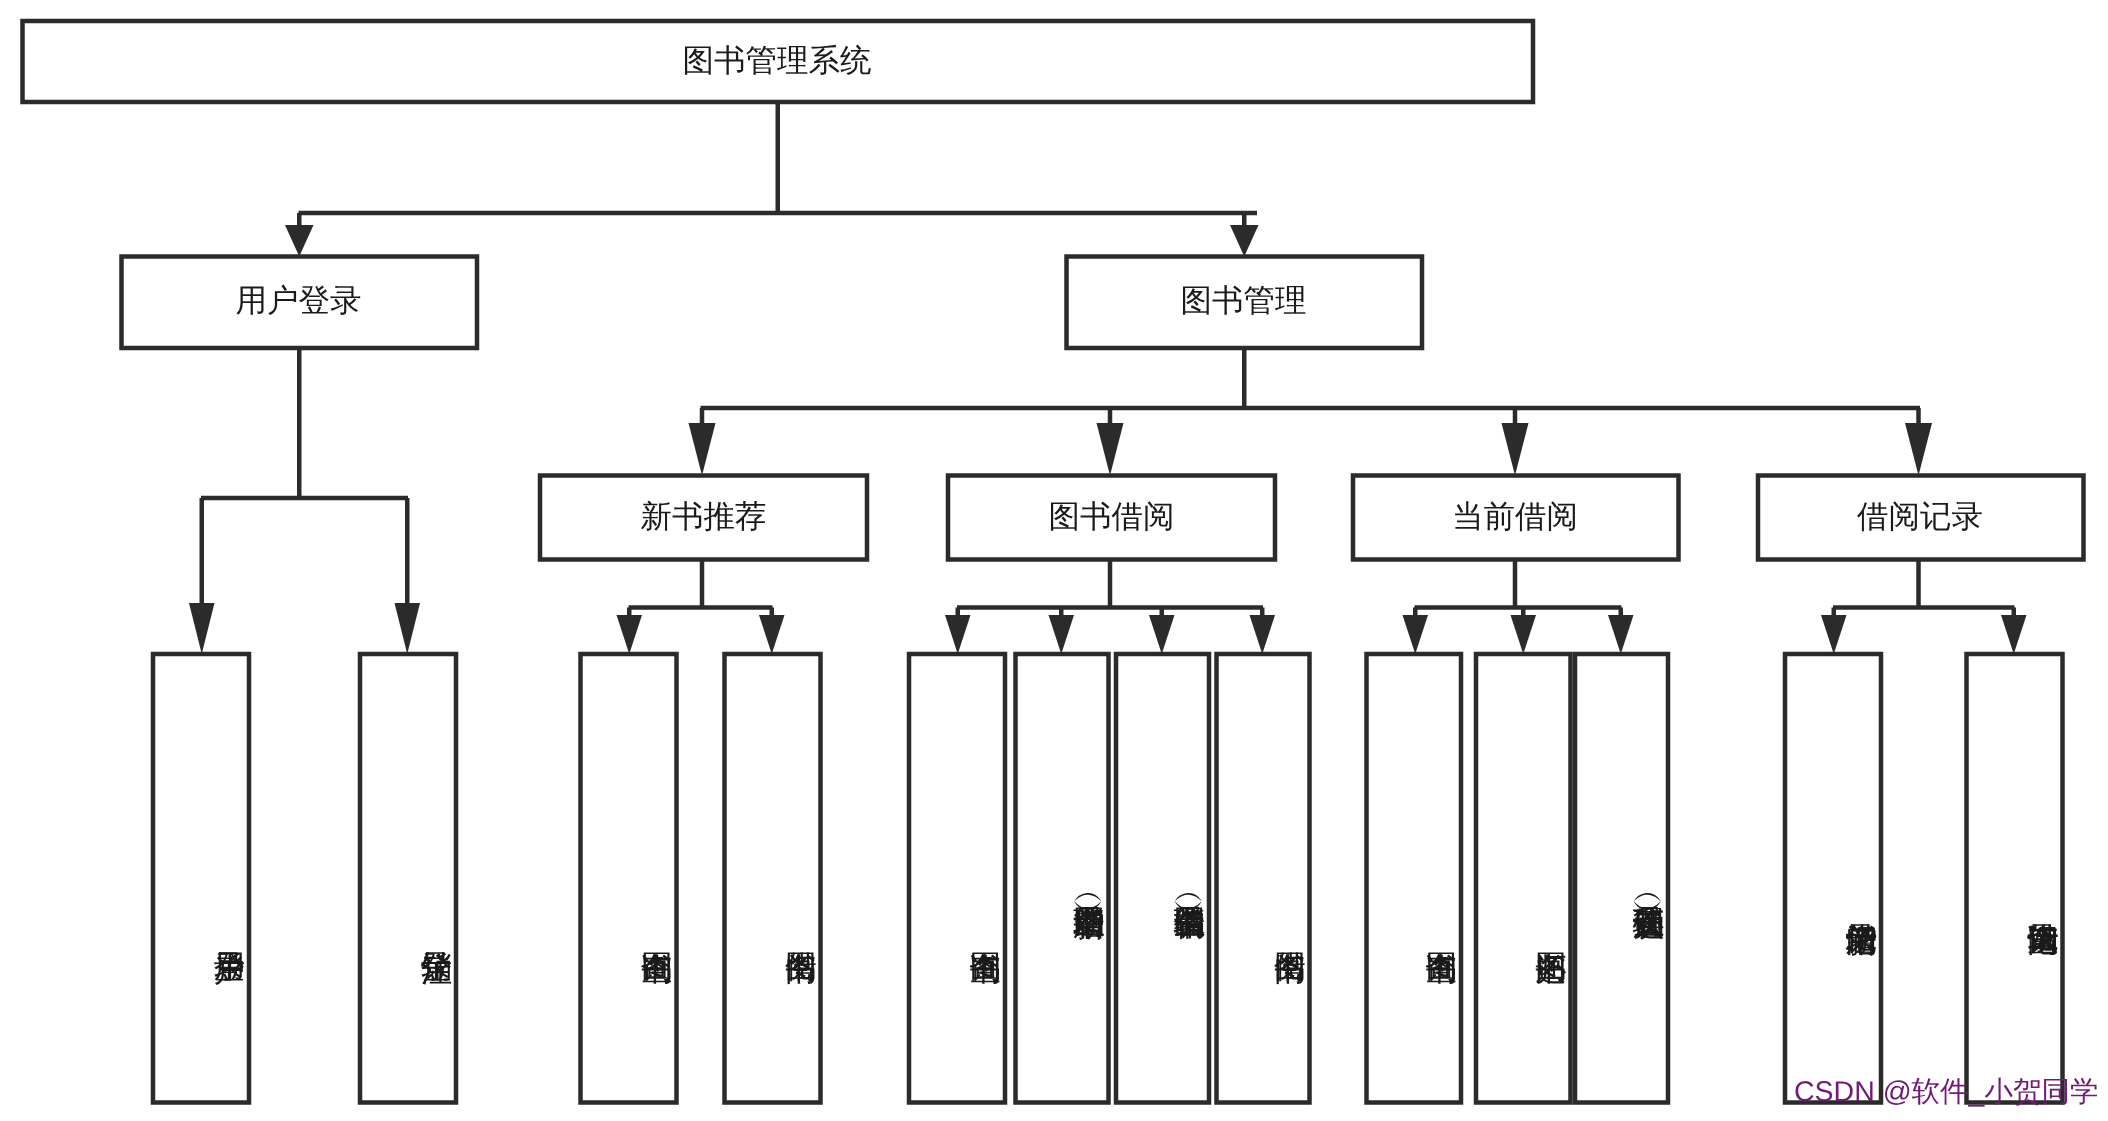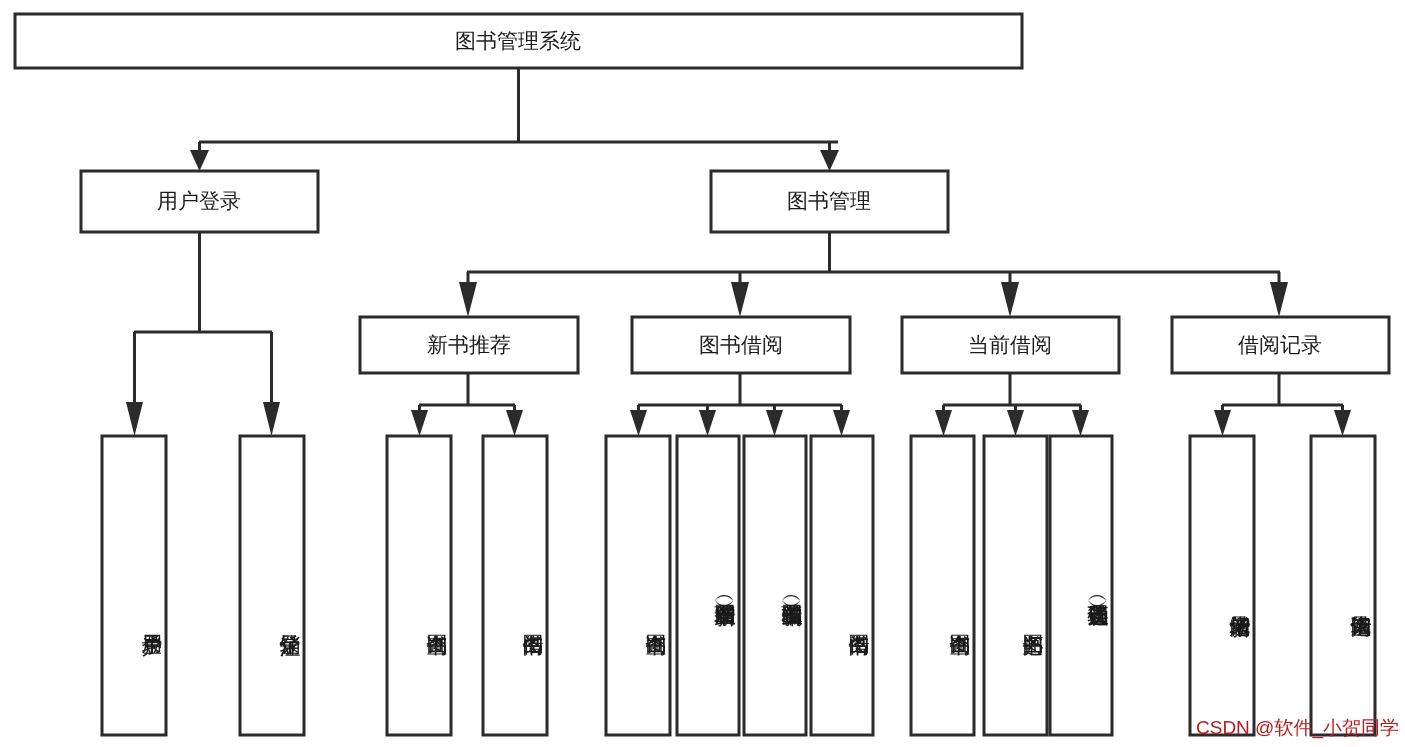--- a/index.html
+++ b/index.html
@@ -62,21 +62,21 @@
     white-space: nowrap;
     display: flex;
     align-items: flex-start;
     justify-content: center;
     pointer-events: none;
   }
   .watermark {
     position: absolute;
     font-family: "Liberation Sans", "DejaVu Sans", sans-serif;
     font-size: 19px;
-    color: #b91c1c;
+    color: #701a75;
     white-space: nowrap;
   }
 </style>
 </head>
 <body>
 
 <div id="diagram-root">
 
   <svg class="canvas" viewBox="0 0 1405 747">
 

